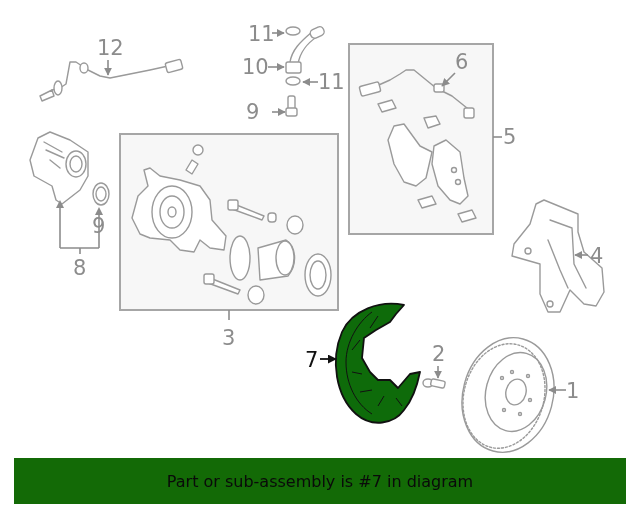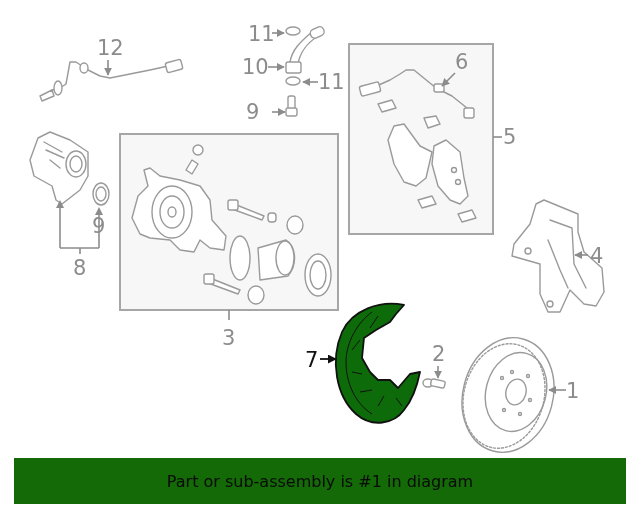--- a/index.html
+++ b/index.html
@@ -155,14 +155,14 @@
     <circle class="ln" cx="528" cy="376" r="1.5"></circle>
       <circle class="ln" cx="530" cy="400" r="1.5"></circle>
     <circle class="ln" cx="520" cy="414" r="1.5"></circle>
       <circle class="ln" cx="504" cy="410" r="1.5"></circle>
   </g>
   <line class="ptr" x1="566" y1="390" x2="549" y2="390" marker-end="url(#ah)"></line>
   <text class="callout" x="566" y="398">1</text>
 </svg>
 
 <div id="banner">
-  <div>Part or sub-assembly is #1 in diagram</div>
+  <div>Part or sub-assembly is #7 in diagram</div>
 </div>
 
 </body></html>

